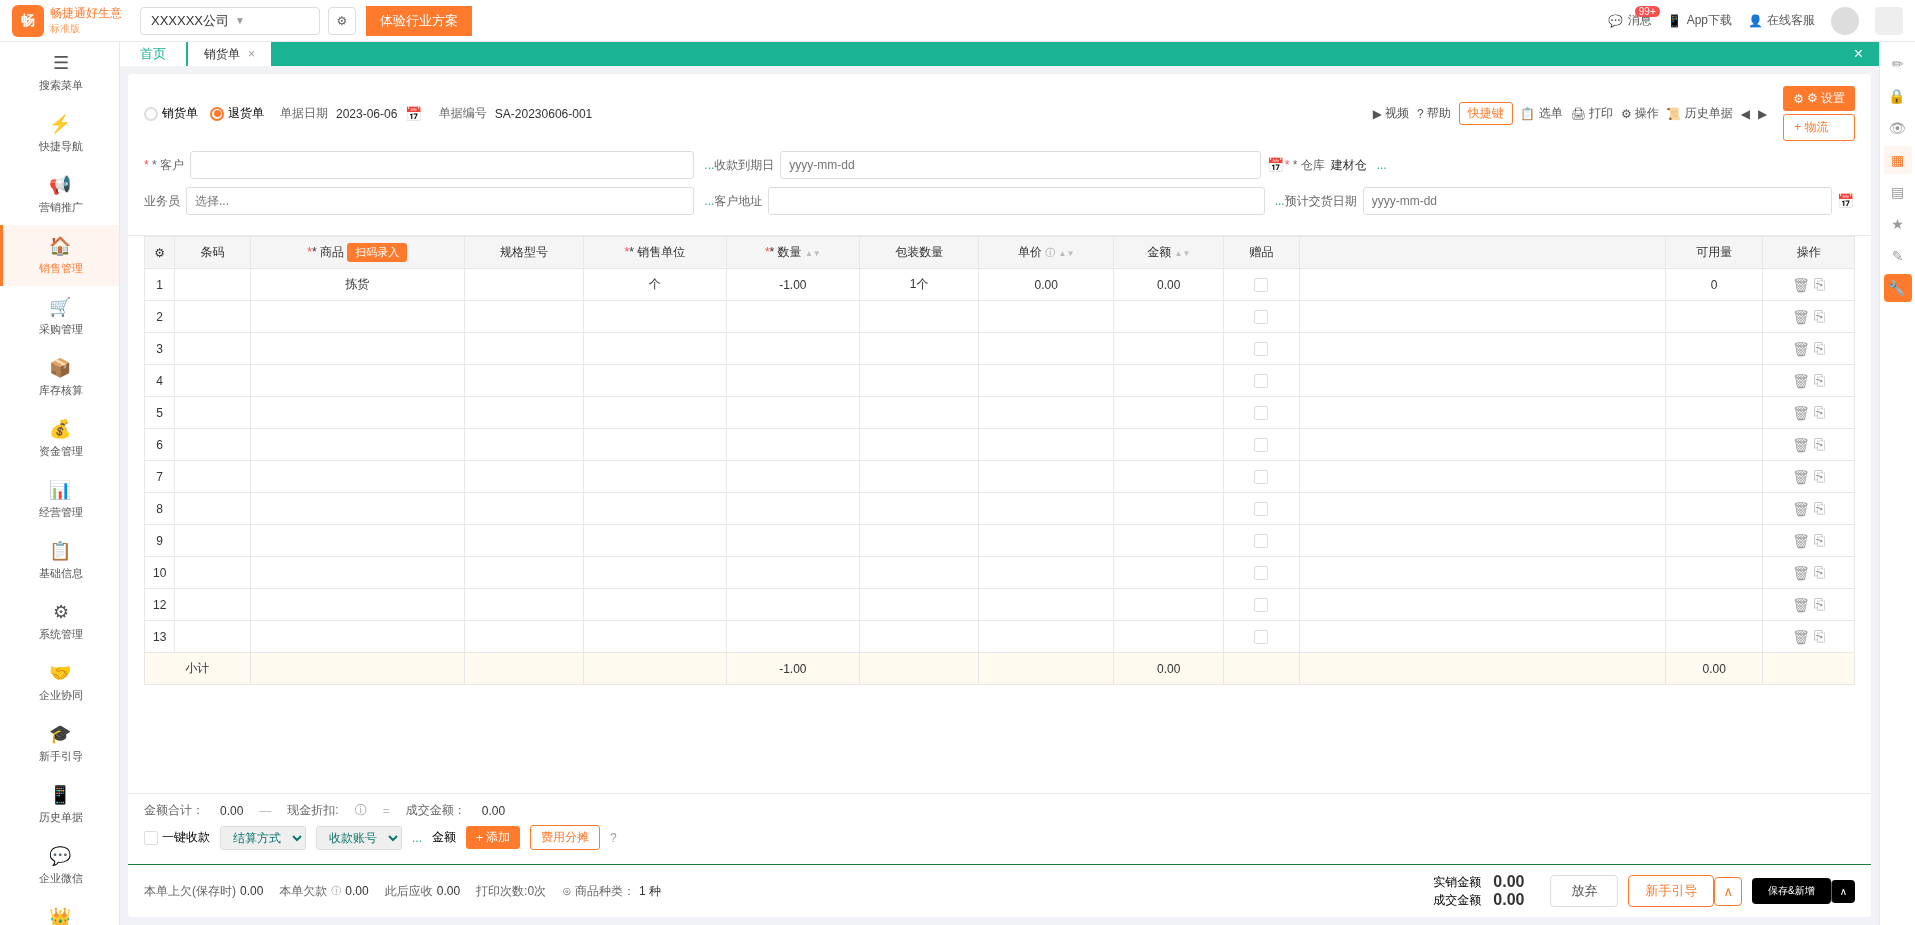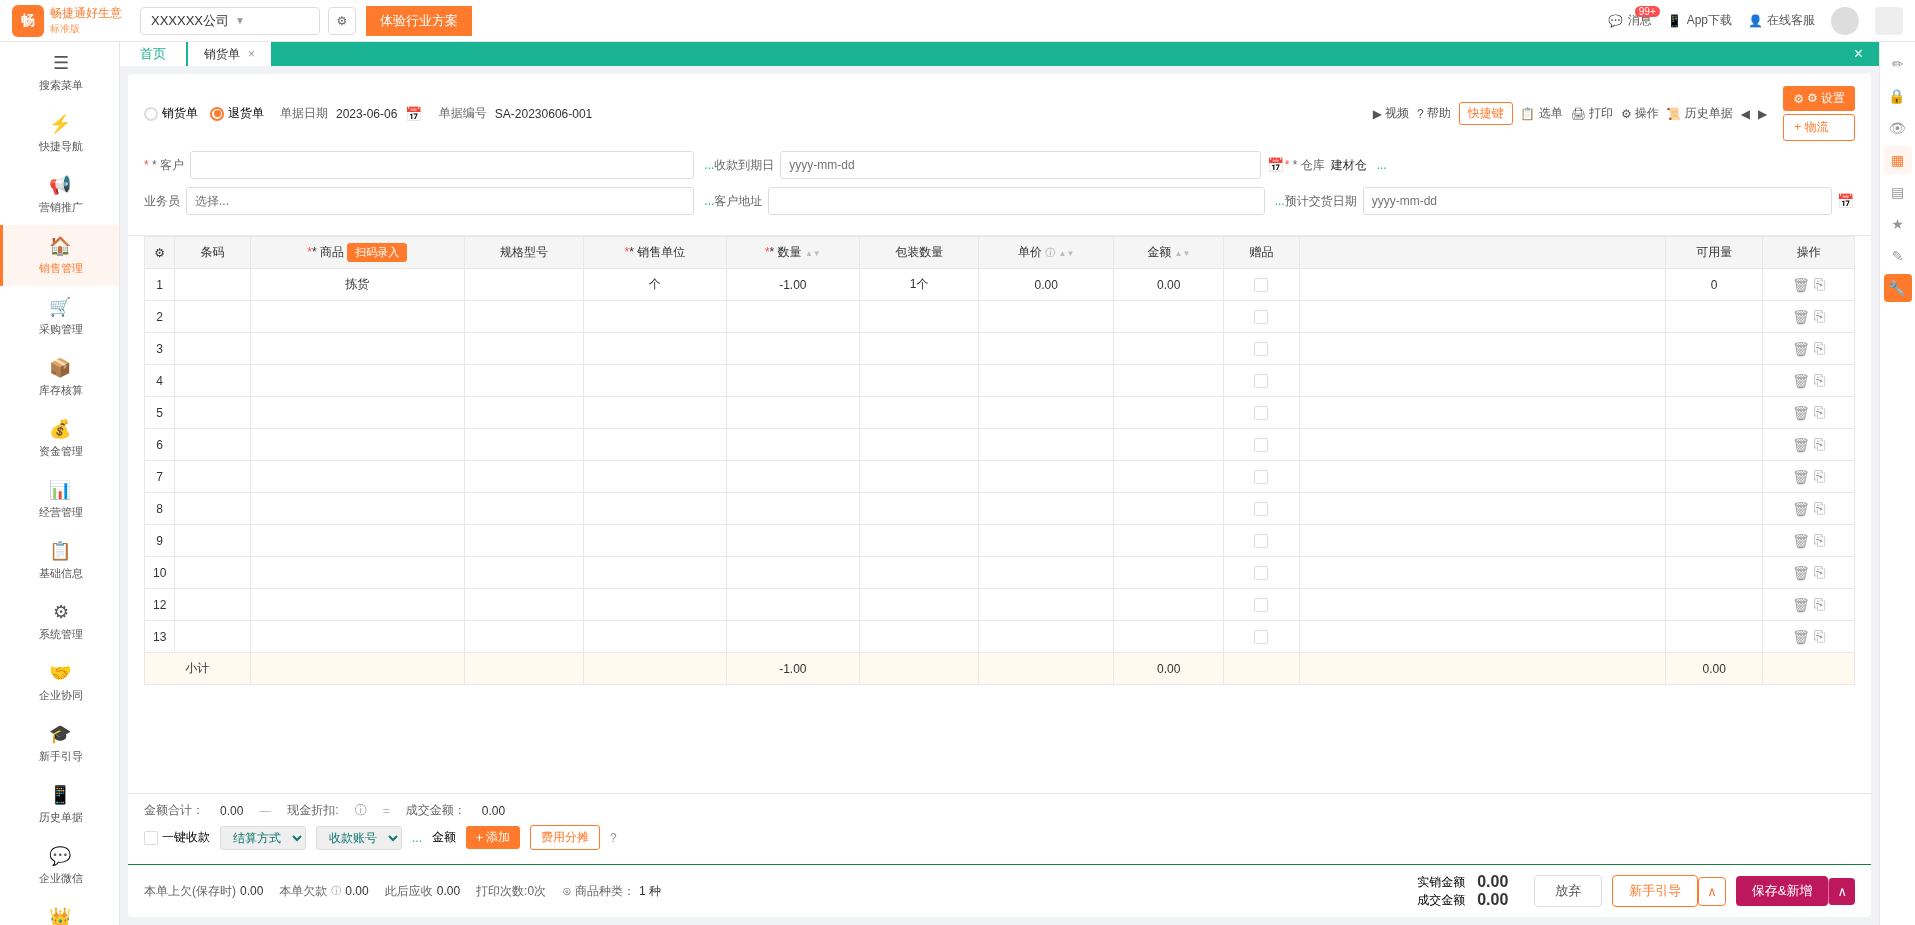--- a/index.html
+++ b/index.html
@@ -89,21 +89,21 @@
     .add-btn { background: #ff7a2d; color: #fff; border: none; border-radius: 3px; padding: 3px 10px; cursor: pointer; display: flex; align-items: center; gap: 3px; }
     .fee-btn { background: #fff; color: #ff7a2d; border: 1px solid #ff7a2d; border-radius: 3px; padding: 3px 10px; cursor: pointer; }
 
     .bottom-bar { background: #fff; border-top: 1px solid #15803d; padding: 8px 16px; display: flex; align-items: center; gap: 20px; flex-shrink: 0; }
     .bottom-info { display: flex; align-items: center; gap: 16px; }
     .bottom-stat { display: flex; align-items: center; gap: 4px; }
     .bottom-stat-label { color: #666; }
     .bottom-stat-value { color: #333; font-weight: 500; }
     .btn-abandon { border: 1px solid #ddd; background: #fff; color: #555; border-radius: 4px; padding: 6px 20px; cursor: pointer; font-size: 13px; }
     .btn-draft { border: 1px solid #ff7a2d; background: #fff; color: #ff7a2d; border-radius: 4px; padding: 6px 16px; cursor: pointer; font-size: 13px; display: flex; align-items: center; gap: 4px; }
-    .btn-save { background: #be185d; color: #fff; border: none; border-radius: 4px; padding: 6px 16px; cursor: pointer; font-size: 13px; display: flex; align-items: center; gap: 4px; }
+    .btn-save { background: #000000; color: #fff; border: none; border-radius: 4px; padding: 6px 16px; cursor: pointer; font-size: 10px; display: flex; align-items: center; gap: 4px; }
 
     
     .right-toolbar { width: 36px; background: #fff; border-left: 1px solid #e8e8e8; display: flex; flex-direction: column; align-items: center; padding: 8px 0; gap: 4px; flex-shrink: 0; }
     .right-tool-btn { width: 28px; height: 28px; display: flex; align-items: center; justify-content: center; cursor: pointer; color: #999; border-radius: 4px; font-size: 14px; }
     .right-tool-btn.active { background: #fff5f0; color: #ff7a2d; }
     .right-tool-btn.orange-bg { background: #ff7a2d; color: #fff; }
 
     .page-content { display: flex; flex-direction: column; flex: 1; overflow: hidden; background: #f0f2f5; }
     .inner-content { display: flex; flex-direction: column; flex: 1; overflow: hidden; background: #fff; margin: 8px; border-radius: 4px; }
   </style>

